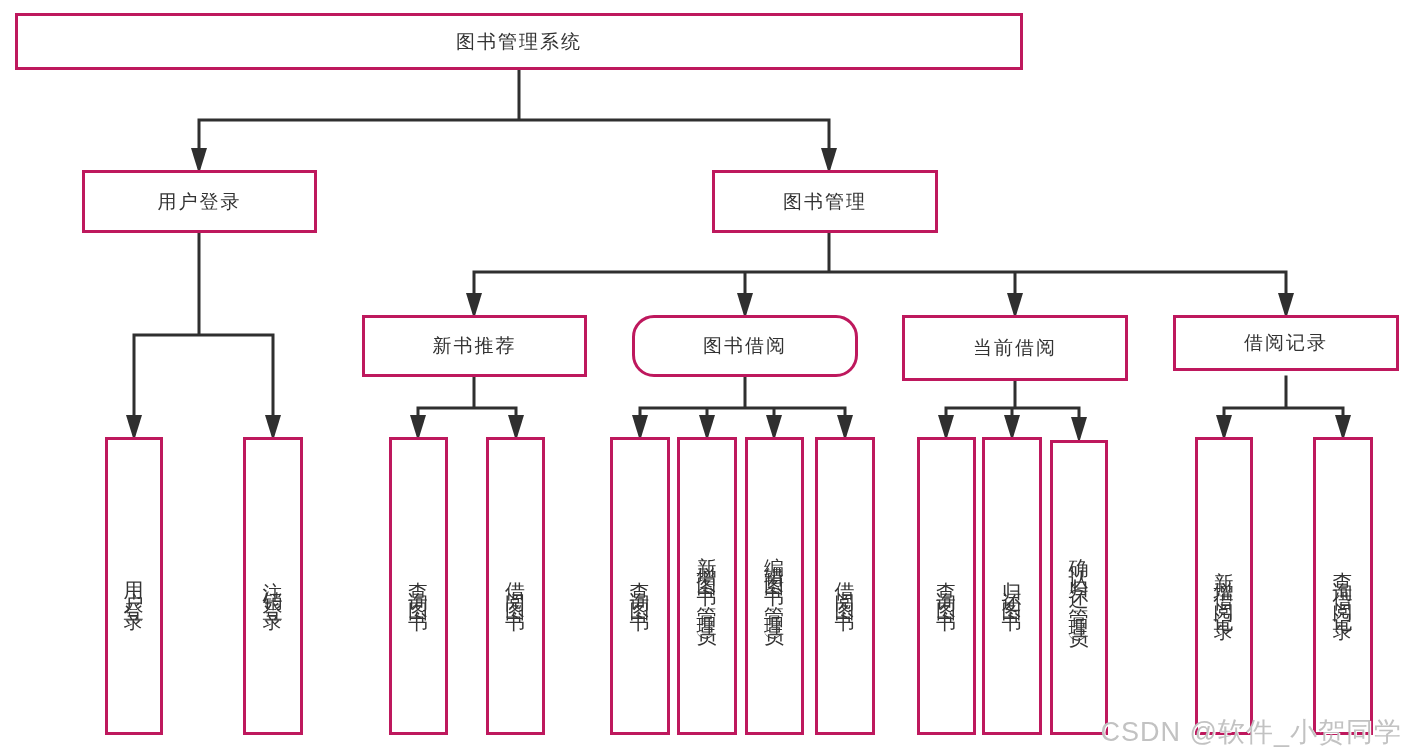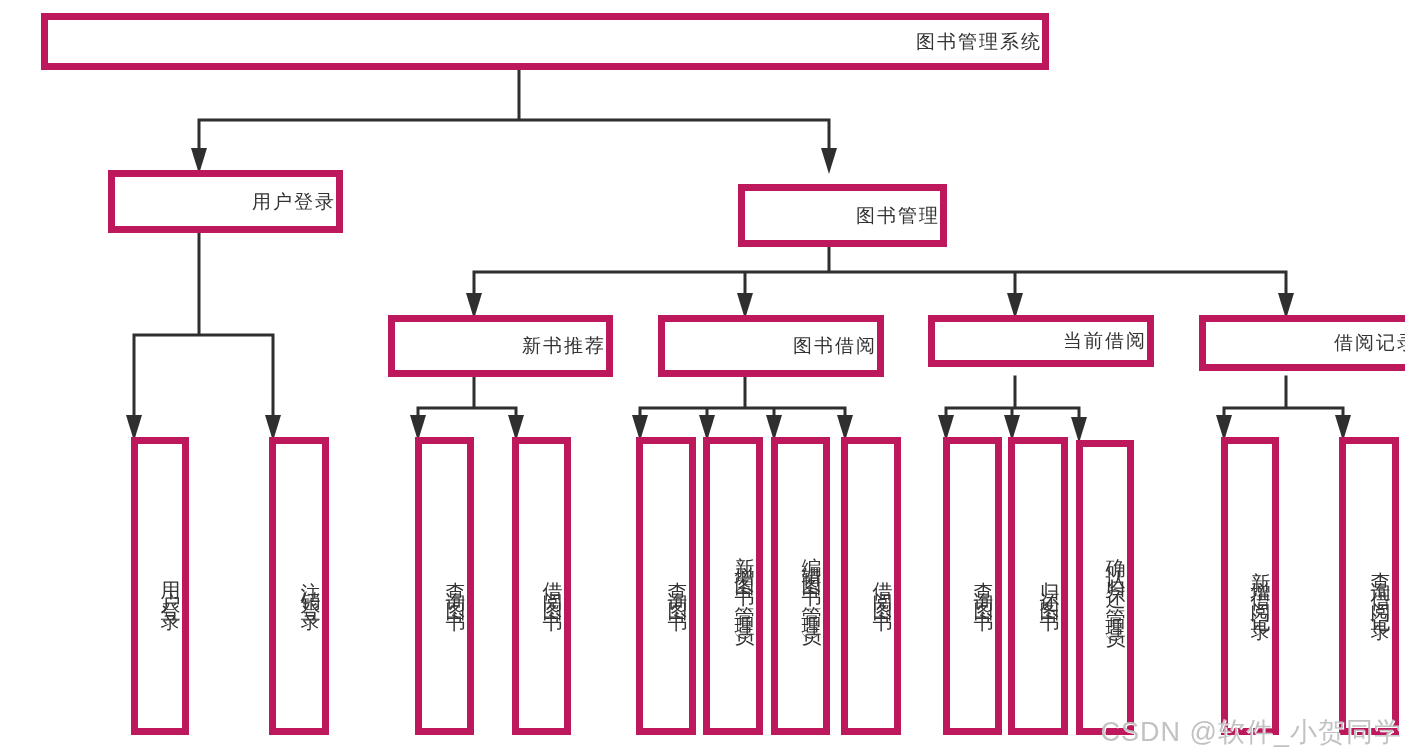--- a/index.html
+++ b/index.html
@@ -16,29 +16,28 @@
     overflow: hidden;
   }
   #connectors {
     position: absolute;
     left: 0;
     top: 0;
     pointer-events: none;
   }
   .box {
     position: absolute;
-    border: 7px solid #be185d;
+    border: 3px solid #be185d;
     background: #ffffff;
     box-sizing: border-box;
     display: flex;
     align-items: center;
-    justify-content: flex-end;
+    justify-content: center;
     color: #333333;
     z-index: 2;
-    margin-left: 26px;
   }
   .hbox span {
     font-size: 19px;
     letter-spacing: 2px;
     white-space: nowrap;
   }
   .root-box span { font-size: 19px; }
   .leaf span {
     writing-mode: vertical-rl;
     text-orientation: mixed;
@@ -114,31 +113,31 @@
     </g>
   </svg>
 
   <div class="box hbox root-box" style="left:15px; top:13px; width:1008px; height:57px;">
     <span>图书管理系统</span>
   </div>
 
   <div class="box hbox" style="left:82px; top:170px; width:235px; height:63px;">
     <span>用户登录</span>
   </div>
-  <div class="box hbox" style="left:712px; top:184px; width:209px; height:63px;">
+  <div class="box hbox" style="left:712px; top:170px; width:226px; height:63px;">
     <span>图书管理</span>
   </div>
 
   <div class="box hbox" style="left:362px; top:315px; width:225px; height:62px;">
     <span>新书推荐</span>
   </div>
-  <div class="box hbox" style="left:632px; top:315px; width:226px; height:62px;">
+  <div class="box hbox" style="left:632px; top:315px; width:226px; height:62px;border-radius:22px;">
     <span>图书借阅</span>
   </div>
-  <div class="box hbox" style="left:902px; top:315px; width:226px; height:52px;">
+  <div class="box hbox" style="left:902px; top:315px; width:226px; height:66px;">
     <span>当前借阅</span>
   </div>
   <div class="box hbox" style="left:1173px; top:315px; width:226px; height:56px;">
     <span>借阅记录</span>
   </div>
 
   <div class="box leaf" style="left:105px; top:437px; width:58px; height:298px;">
     <span>用户登录</span>
   </div>
   <div class="box leaf" style="left:243px; top:437px; width:60px; height:298px;">

